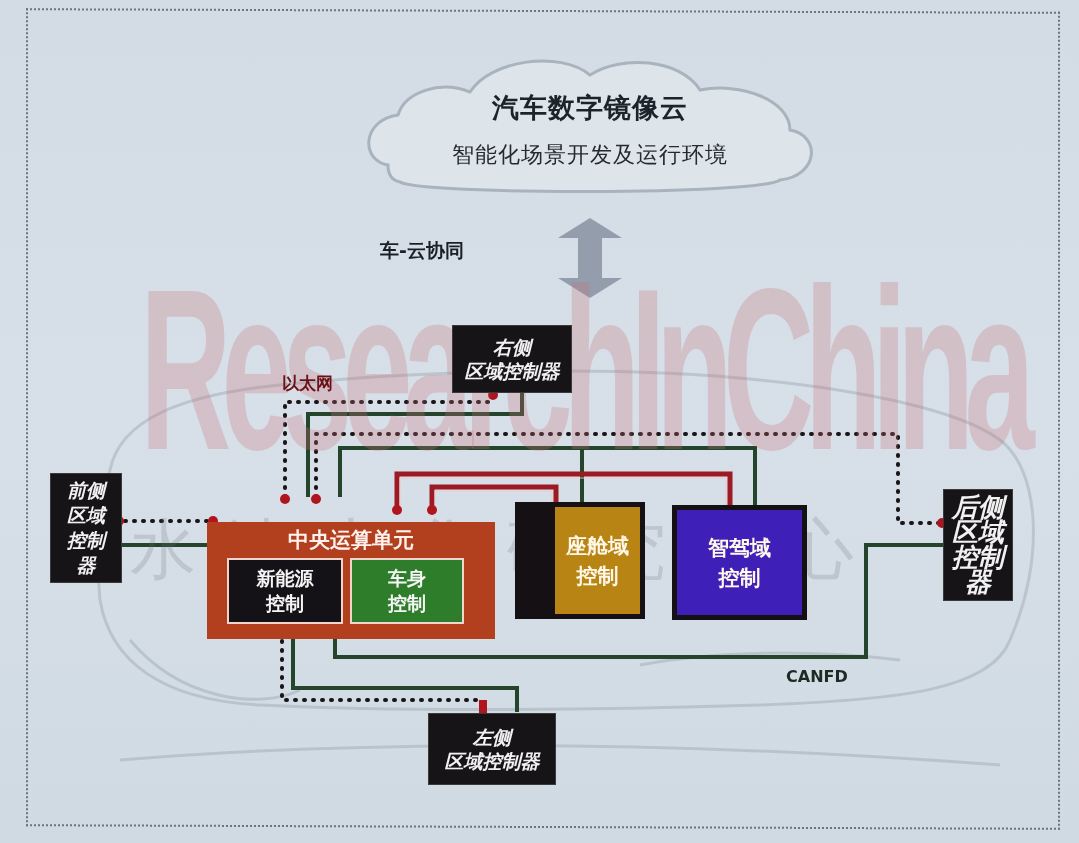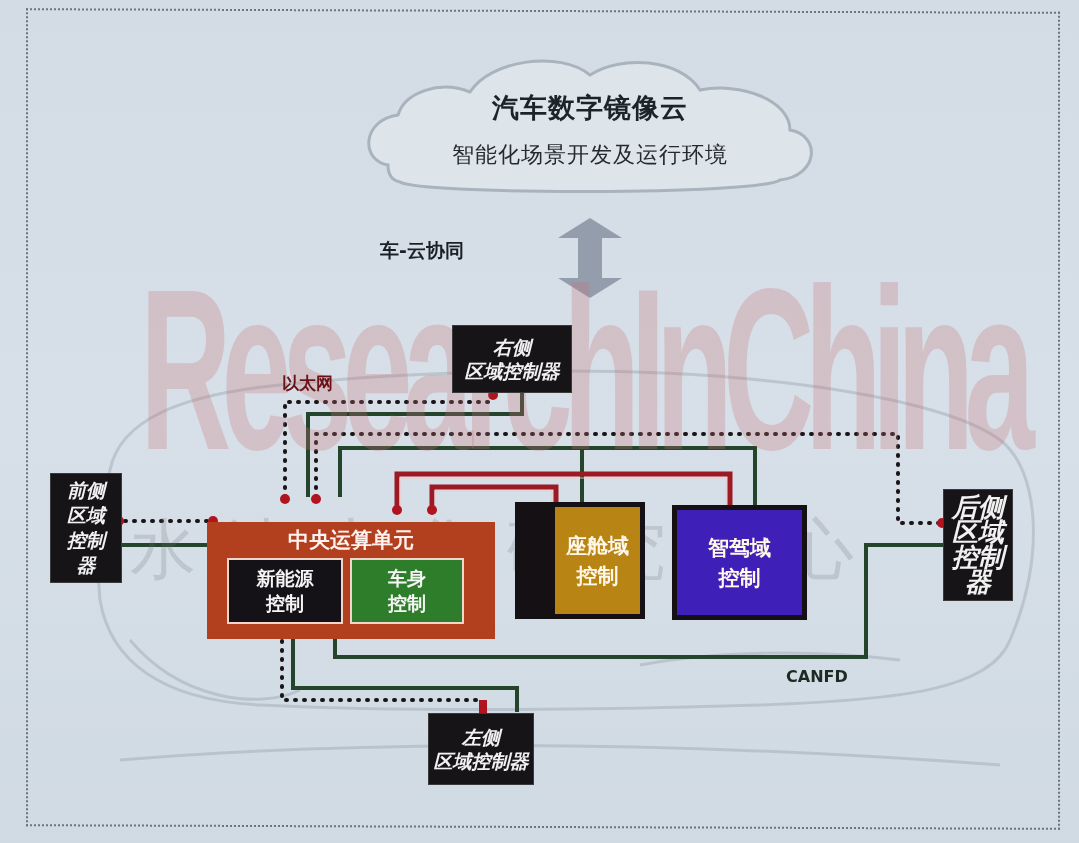--- a/index.html
+++ b/index.html
@@ -210,17 +210,17 @@
 
   <div class="abs black-box vbox" style="left:943px; top:489px; width:70px; height:112px; font-size:26px; line-height:25px;">
     <span>后侧</span>
     <span>区域</span>
     <span>控制</span>
     <span>器</span>
   </div>
 
   <div class="abs label-canfd">CANFD</div>
 
-  <div class="abs black-box vbox" style="left:428px; top:713px; width:106px; height:72px;">
+  <div class="abs black-box vbox" style="left:428px; top:713px; width:128px; height:72px;">
     <span>左侧</span>
     <span>区域控制器</span>
   </div>
 </div>
 
 </body></html>

